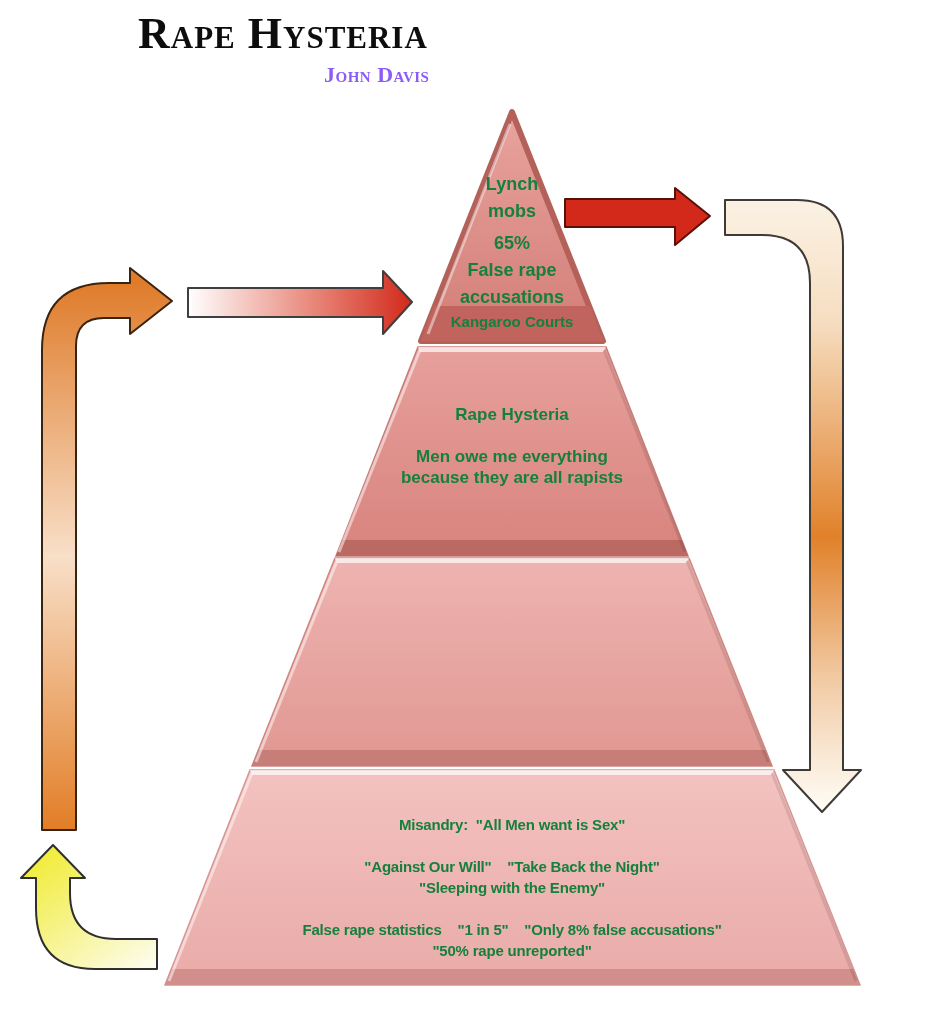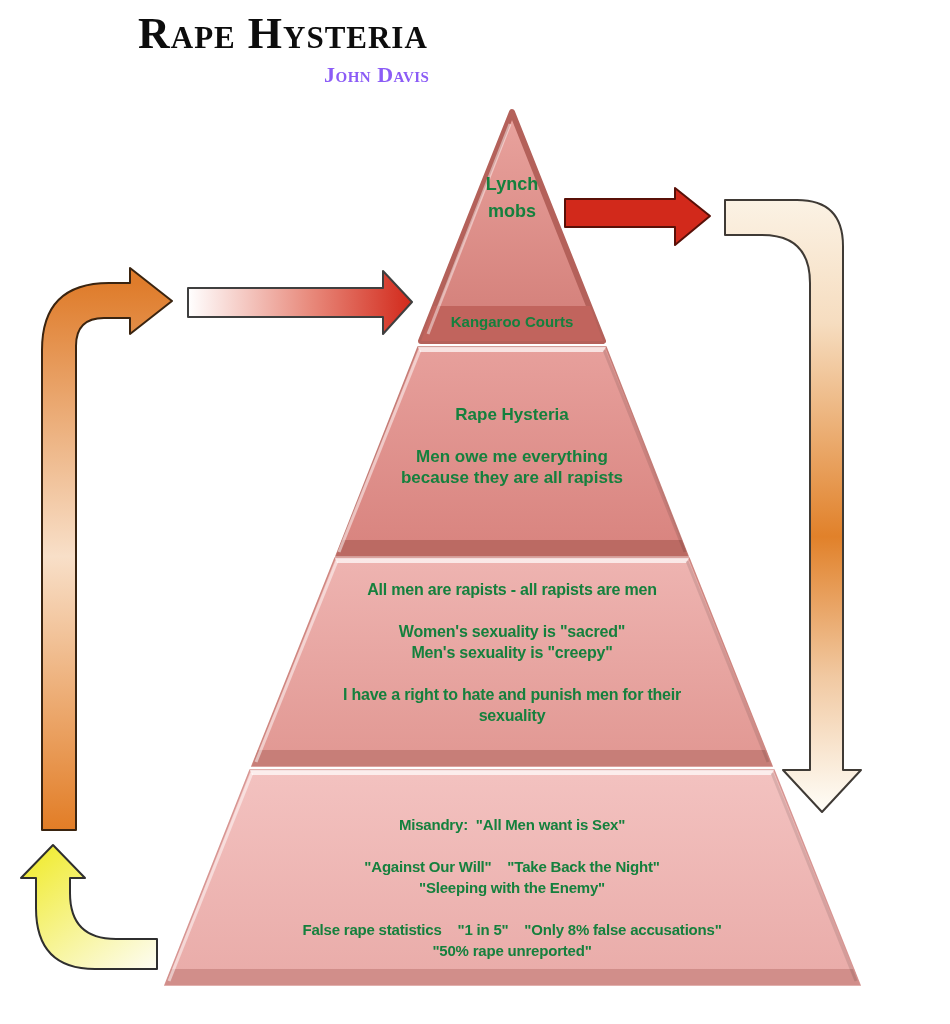--- a/index.html
+++ b/index.html
@@ -114,32 +114,28 @@
       <polygon points="250,770 774,770 860,985 165,985" fill="url(#gL4)" stroke="#d79693" stroke-width="1.5"></polygon>
       <polygon points="171,969 854,969 860,985 165,985" fill="#d18e8a"></polygon>
       <polygon points="250,770 774,770 771,775 252,775" fill="rgba(255,255,255,0.7)"></polygon>
       <line x1="252" y1="773" x2="169" y2="981" stroke="rgba(255,255,255,0.5)" stroke-width="3"></line>
       <line x1="772" y1="773" x2="856" y2="981" stroke="rgba(0,0,0,0.10)" stroke-width="3"></line>
     </g>
   </svg>
 
   <div class="txt l1a">Lynch
 mobs</div>
+  <div class="txt l1b">65%
+False rape
+accusations</div>
   <div class="txt l1c">Kangaroo Courts</div>
   <div class="txt l2">Rape Hysteria
  
 Men owe me everything
 because they are all rapists</div>
-  <div class="txt l3">All men are rapists - all rapists are men
- 
-Women's sexuality is "sacred"
-Men's sexuality is "creepy"
- 
-I have a right to hate and punish men for their
-sexuality</div>
   <div class="txt l4">Misandry:  "All Men want is Sex"
  
 "Against Our Will"    "Take Back the Night"
 "Sleeping with the Enemy"
  
 False rape statistics    "1 in 5"    "Only 8% false accusations"
 "50% rape unreported"</div>
 
 </div>
 

